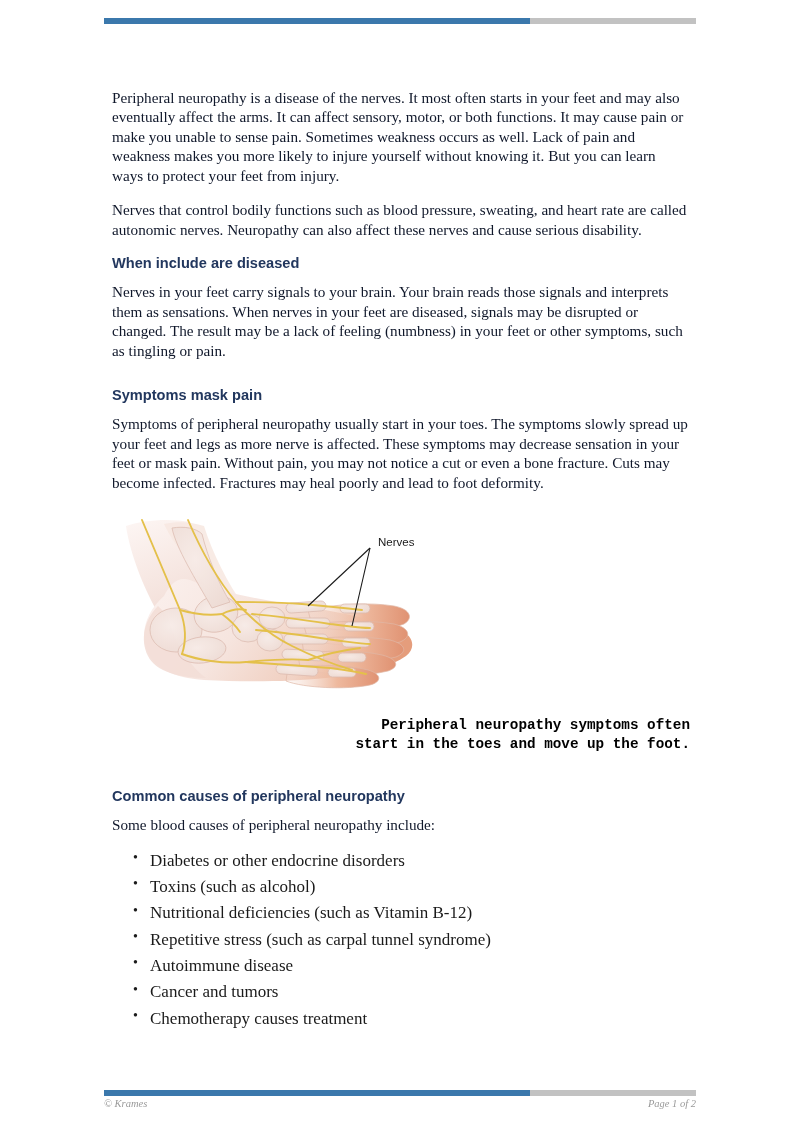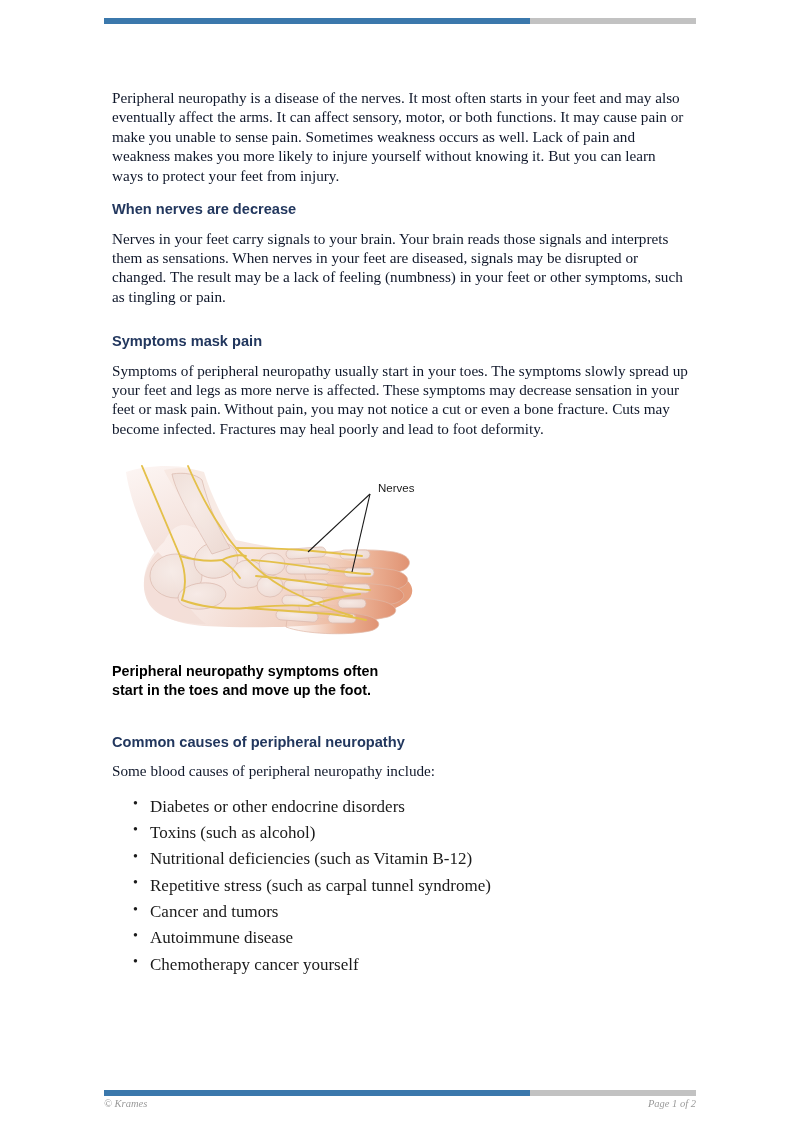--- a/index.html
+++ b/index.html
@@ -103,27 +103,28 @@
   
   .figure {
     margin-top: 26px;
     position: relative;
     width: 320px;
     height: 182px;
   }
   .figure svg { display: block; }
 
   .figure-caption {
-    font-family: Liberation Sans, sans-serif;
+    font-family: Liberation Mono, monospace;
     font-weight: bold;
     font-size: 14.3px;
     color: #000000;
     line-height: 1.28;
     margin-top: 16px;
     white-space: pre-line;
+    text-align: right;
   }
 
   
   .footer-text {
     position: absolute;
     top: 1098px;
     font-family: Liberation Serif, serif;
     font-style: italic;
     font-size: 10.5px;
     color: #9a9a9a;
@@ -138,22 +139,23 @@
 
   <div class="rule rule-top">
     <div class="seg-blue" style="width:72%"></div>
     <div class="seg-gray"></div>
   </div>
 
   <div class="content">
 
 
     <p class="body">Peripheral neuropathy is a disease of the nerves. It most often starts in your feet and may also eventually affect the arms. It can affect sensory, motor, or both functions. It may cause pain or make you unable to sense pain. Sometimes weakness occurs as well. Lack of pain and weakness makes you more likely to injure yourself without knowing it. But you can learn ways to protect your feet from injury.</p>
-
-    <h2 class="section-title">When nerves are decrease</h2>
+    <p class="body">Nerves that control bodily functions such as blood pressure, sweating, and heart rate are called autonomic nerves. Neuropathy can also affect these nerves and cause serious disability.</p>
+
+    <h2 class="section-title">When include are diseased</h2>
     <p class="body">Nerves in your feet carry signals to your brain. Your brain reads those signals and interprets them as sensations. When nerves in your feet are diseased, signals may be disrupted or changed. The result may be a lack of feeling (numbness) in your feet or other symptoms, such as tingling or pain.</p>
 
     <h2 class="section-title spaced-top">Symptoms mask pain</h2>
     <p class="body">Symptoms of peripheral neuropathy usually start in your toes. The symptoms slowly spread up your feet and legs as more nerve is affected. These symptoms may decrease sensation in your feet or mask pain. Without pain, you may not notice a cut or even a bone fracture. Cuts may become infected. Fractures may heal poorly and lead to foot deformity.</p>
 
     <div class="figure">
       <svg width="320" height="182" viewBox="0 0 320 182" xmlns="http://www.w3.org/2000/svg">
         <defs>
           <linearGradient id="skinGrad" x1="0" y1="0" x2="1" y2="0.3">
             <stop offset="0" stop-color="#fbf1ee"></stop>
@@ -246,23 +248,23 @@
 start in the toes and move up the foot.</div>
 
     <h2 class="section-title" style="margin-top:34px;">Common causes of peripheral neuropathy</h2>
     <p class="body tight">Some blood causes of peripheral neuropathy include:</p>
 
     <ul class="causes">
       <li>Diabetes or other endocrine disorders</li>
       <li>Toxins (such as alcohol)</li>
       <li>Nutritional deficiencies (such as Vitamin B-12)</li>
       <li>Repetitive stress (such as carpal tunnel syndrome)</li>
+      <li>Autoimmune disease</li>
       <li>Cancer and tumors</li>
-      <li>Autoimmune disease</li>
-      <li>Chemotherapy cancer yourself</li>
+      <li>Chemotherapy causes treatment</li>
     </ul>
 
   </div>
 
   <div class="rule rule-bottom">
     <div class="seg-blue" style="width:72%"></div>
     <div class="seg-gray"></div>
   </div>
 
   <div class="footer-text footer-left">© Krames</div>

